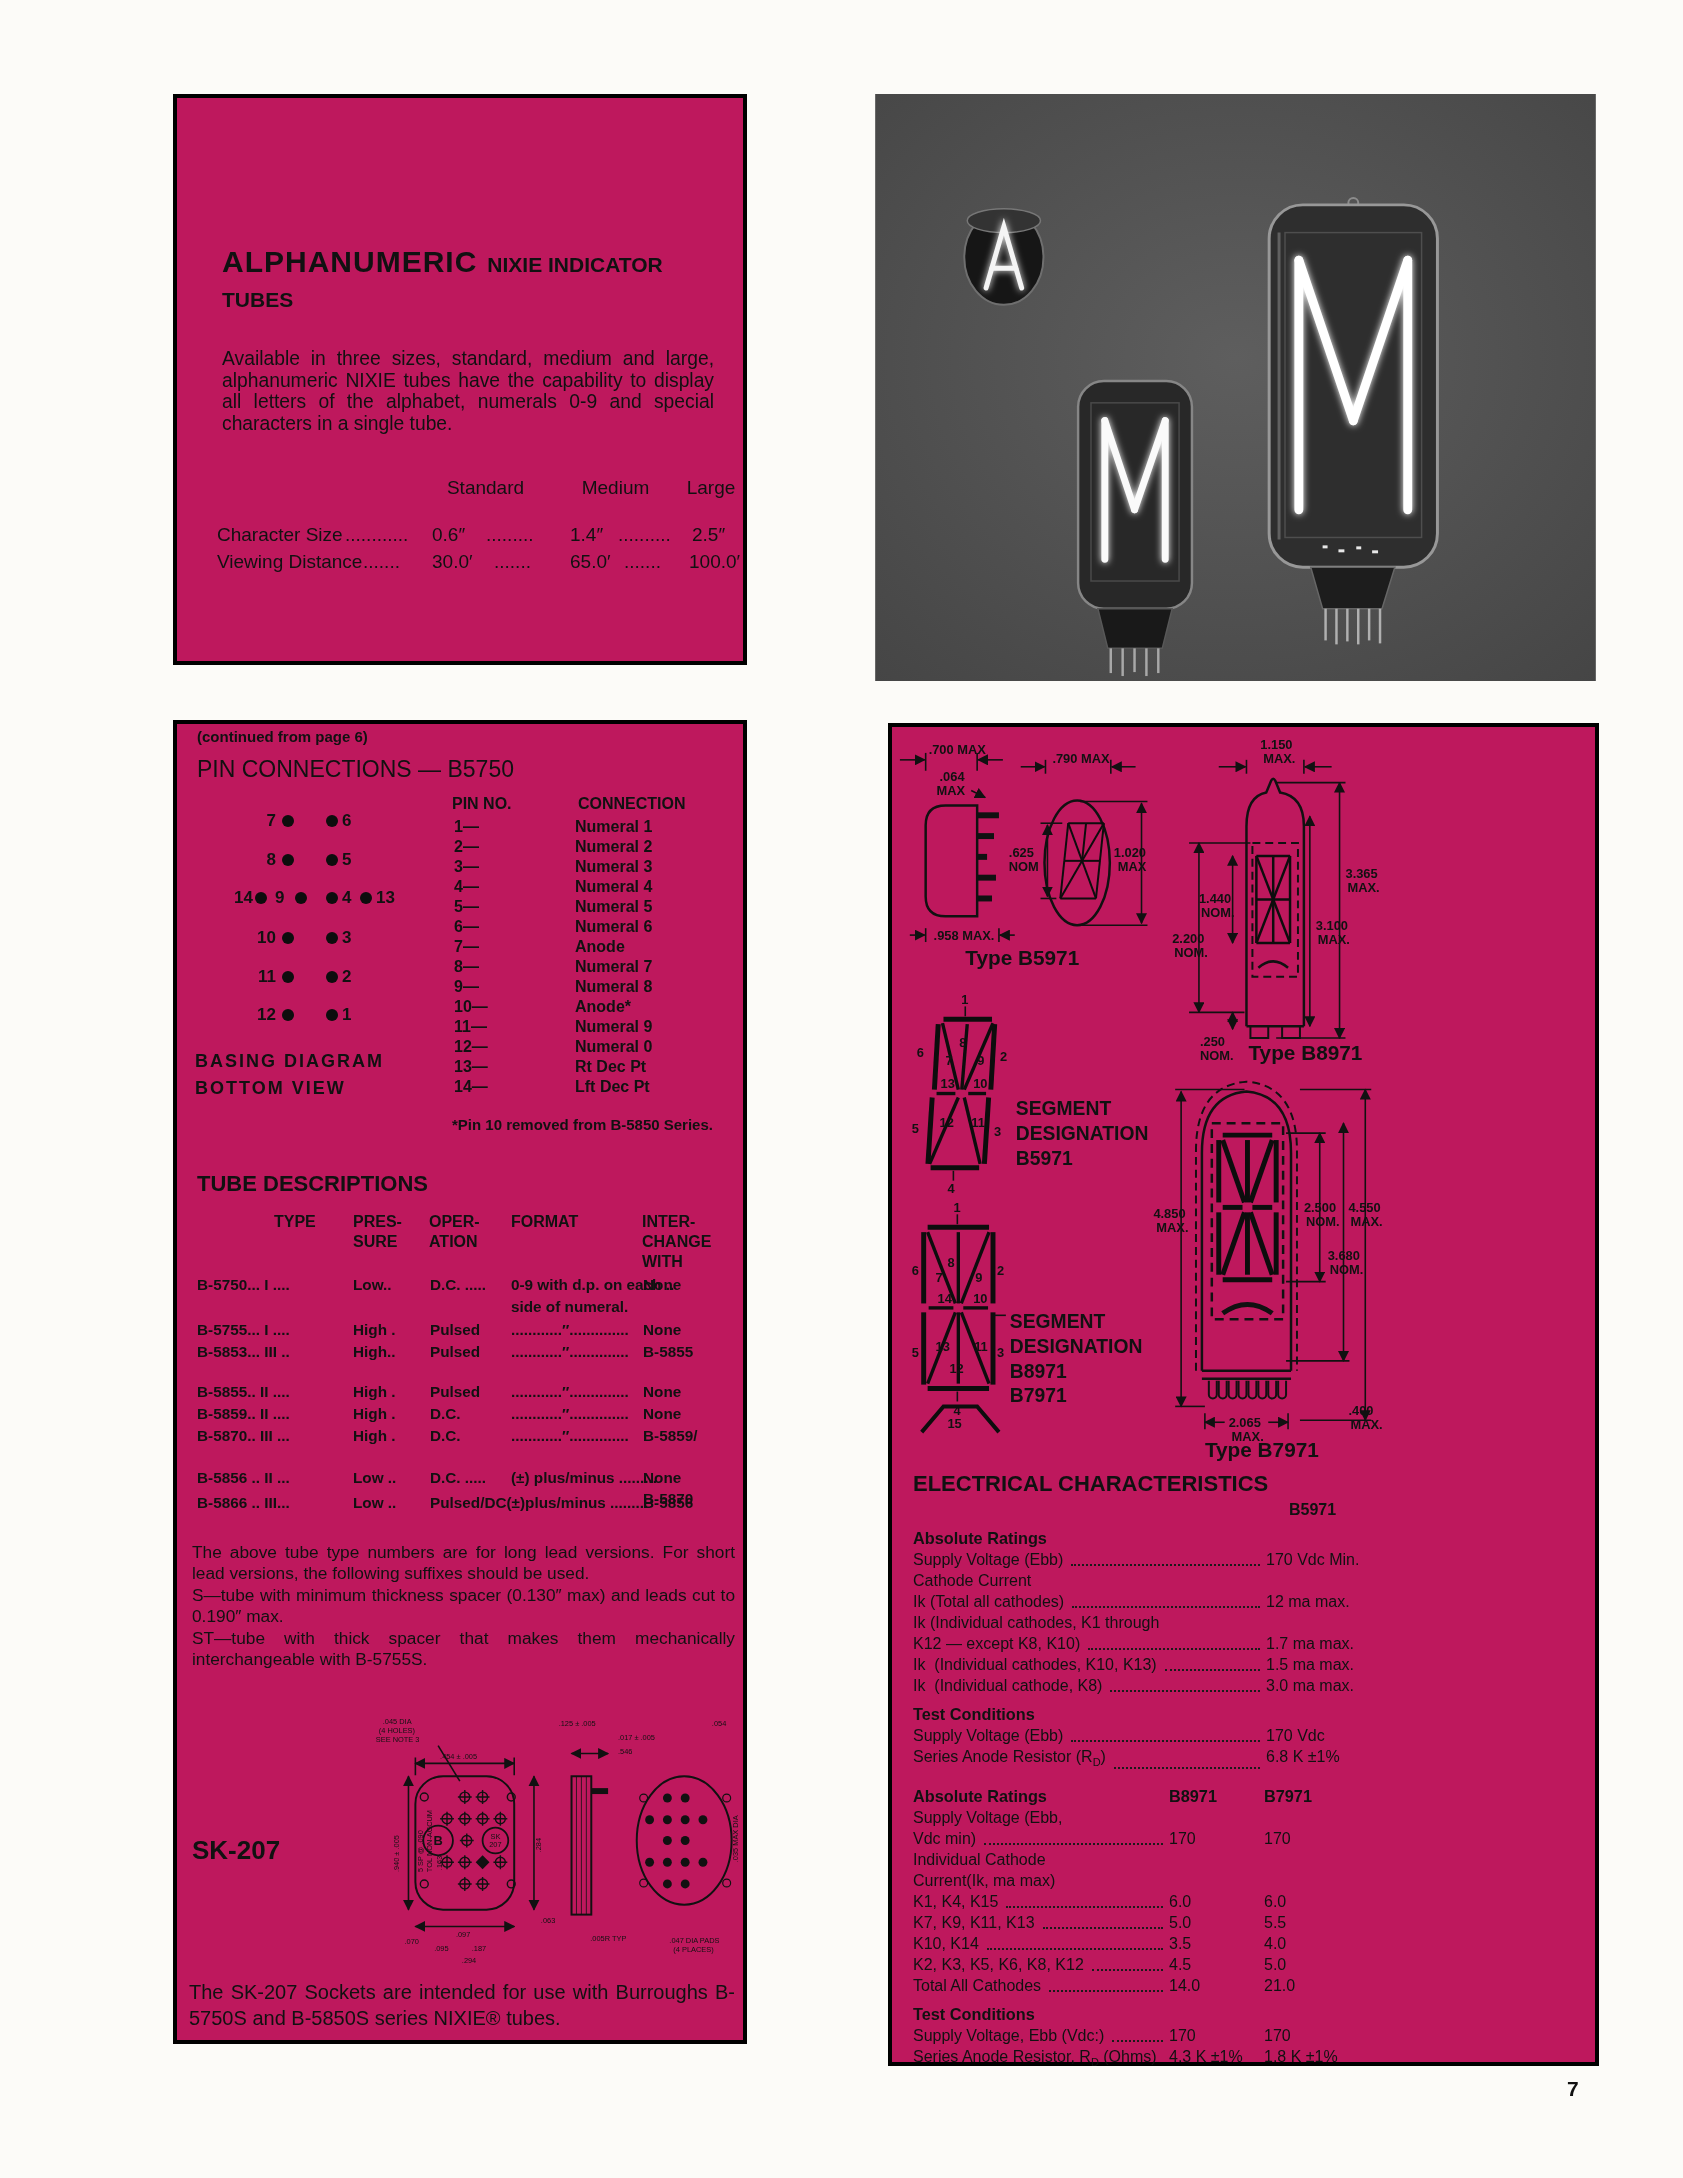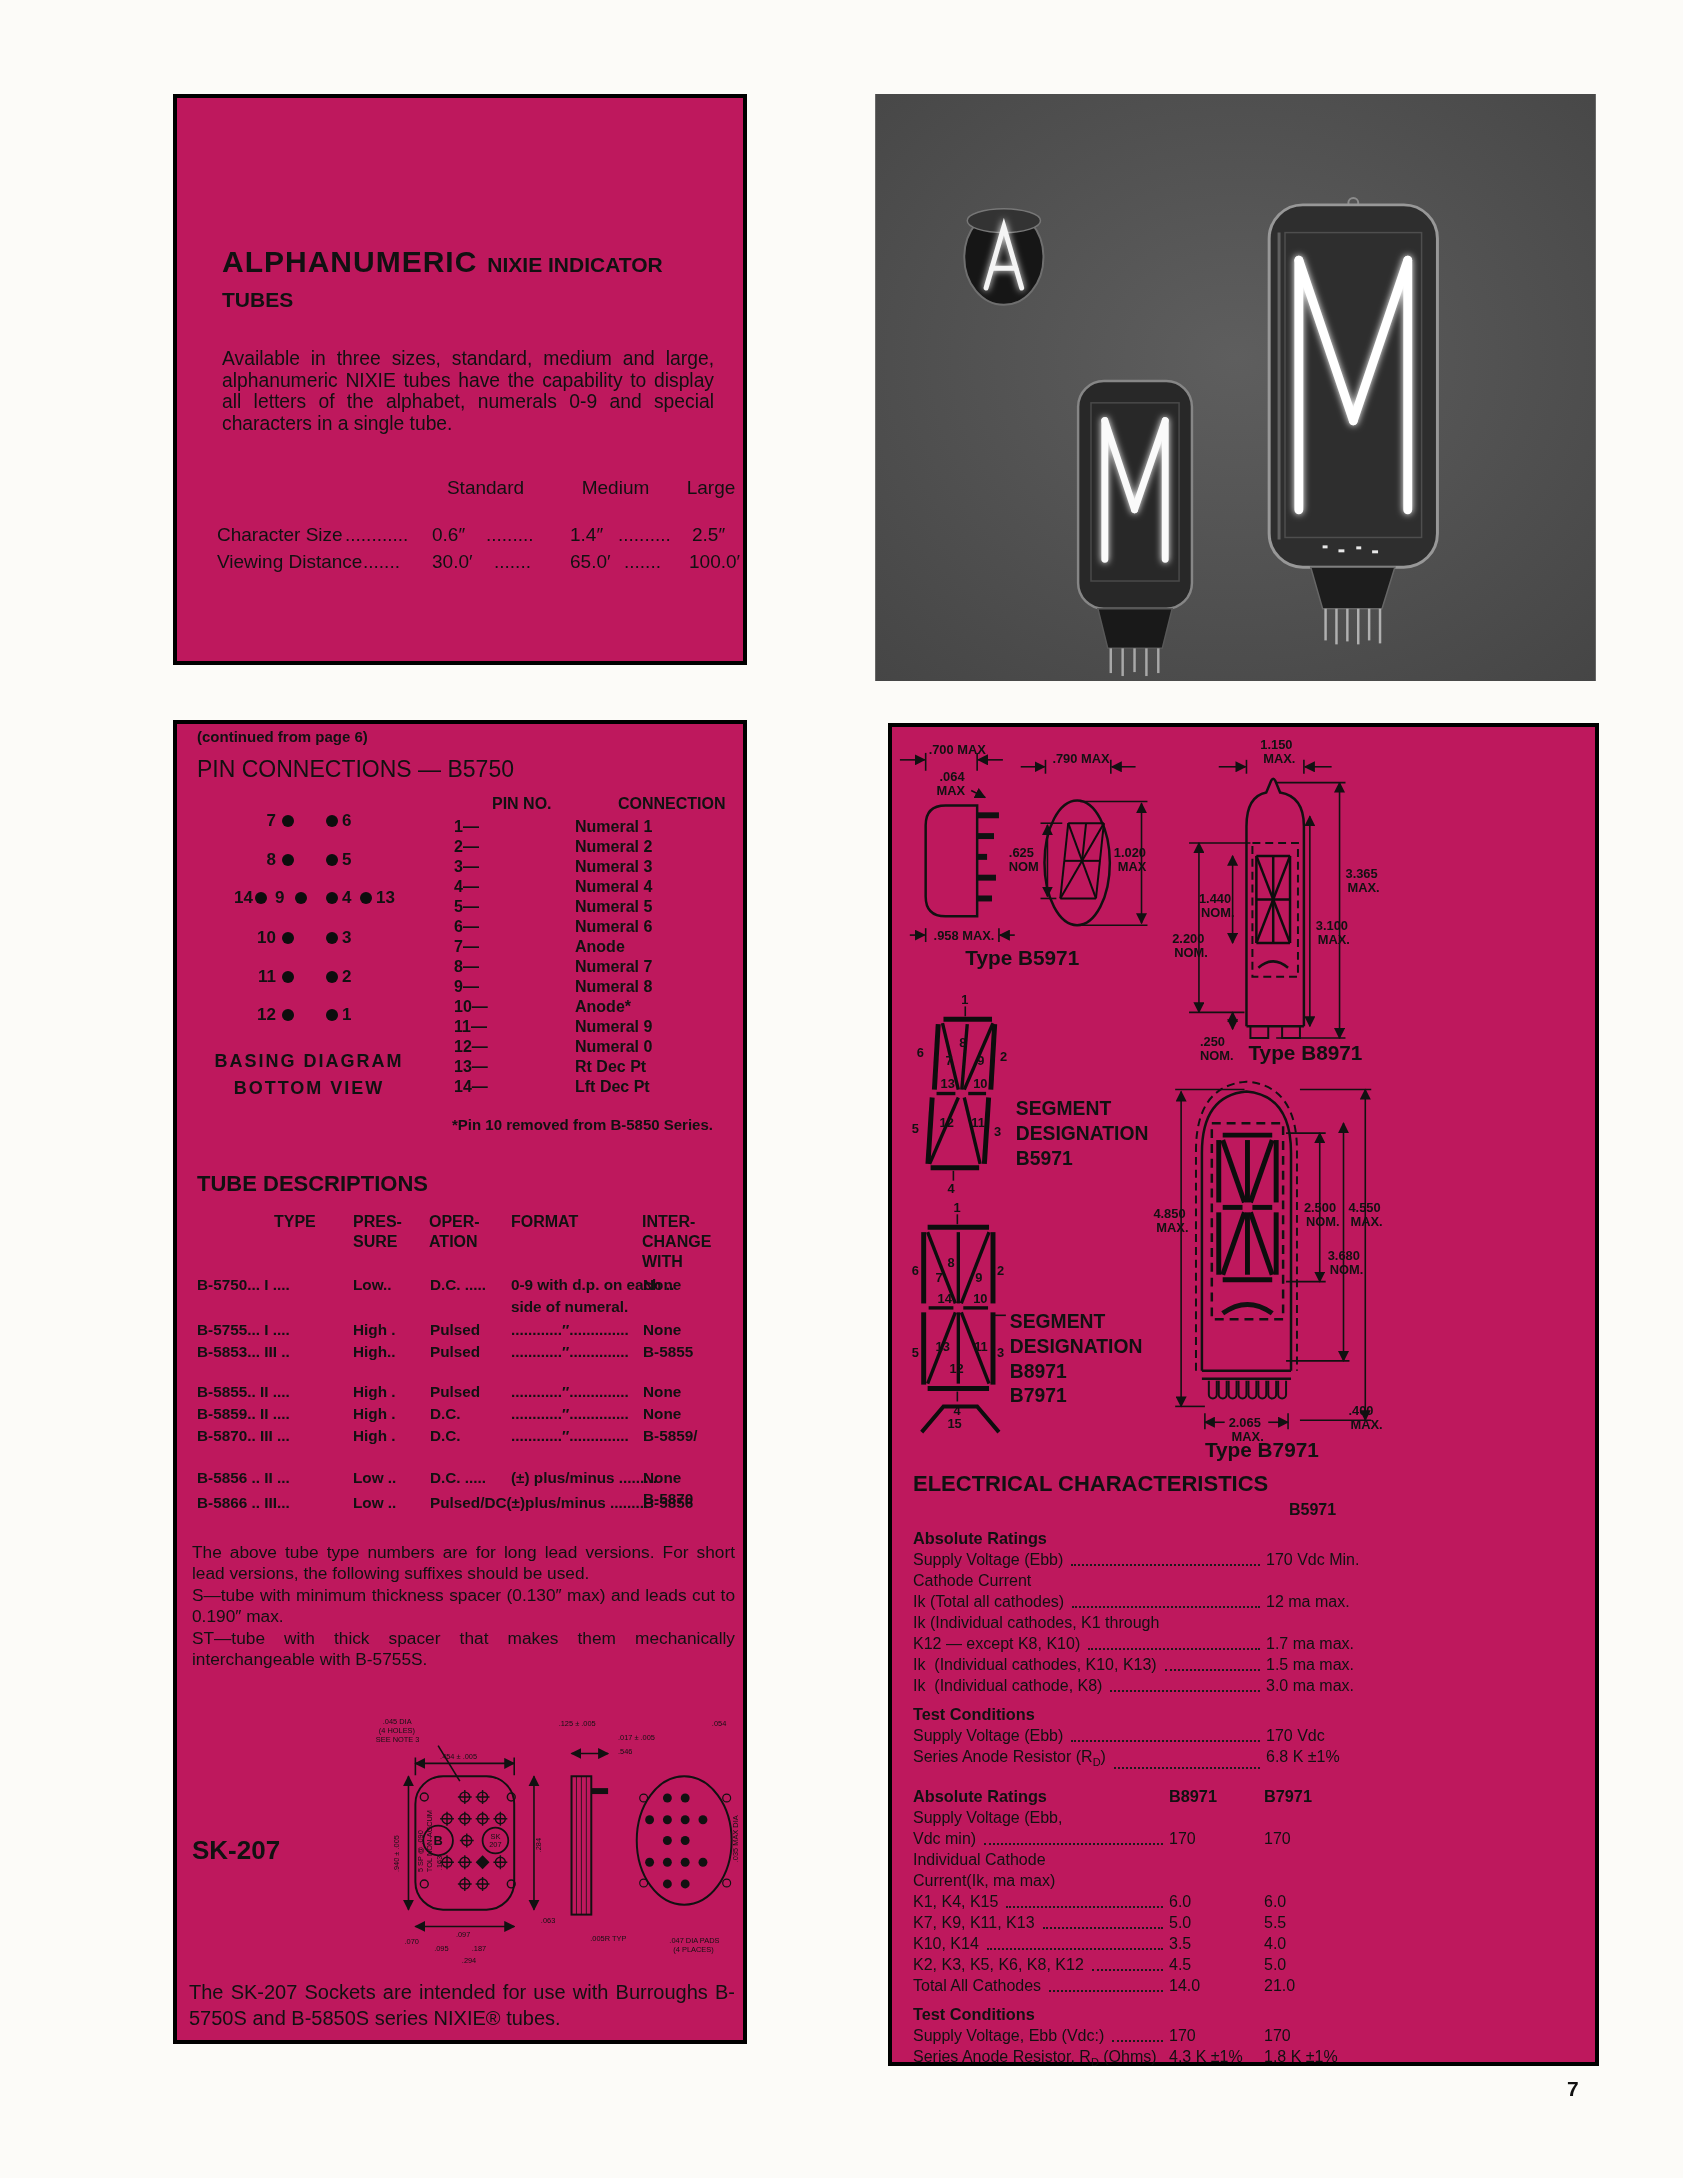--- a/index.html
+++ b/index.html
@@ -22,22 +22,22 @@
   .leftbox{left:173px;top:720px;width:574px;height:1324px;}
   .contnote{font-size:15px;font-weight:700;}
   .pinhead{font-size:23px;font-weight:400;}
   .brow{position:absolute;height:20px;width:248px;left:0;font-size:17px;font-weight:700;}
   .bl{position:absolute;left:54px;width:45px;text-align:right;}
   .bll{position:absolute;left:38px;width:38px;text-align:right;}
   .bl9{position:absolute;left:98px;}
   .br{position:absolute;left:165px;}
   .brr{position:absolute;left:199px;}
   .bdot{position:absolute;width:12px;height:12px;border-radius:50%;background:#0d0d0d;top:4px;}
-  .bcap{font-size:18px;font-weight:700;letter-spacing:2px;text-align:center;width:228px;}
-  .pinhdr{font-size:16px;font-weight:700;margin-left:40px;}
+  .bcap{font-size:18px;font-weight:700;letter-spacing:2px;text-align:left;width:228px;}
+  .pinhdr{font-size:16px;font-weight:700;}
   .pinrows{left:277px;top:94px;width:287px;}
   .prow{display:flex;height:20px;font-size:16px;font-weight:700;}
   .pn{width:121px;flex:none;}
   .pfoot{font-size:15px;font-weight:700;}
   .tdhead{font-size:22px;font-weight:700;}
   .tdh{position:absolute;font-size:16px;font-weight:700;}
   .tdrow{position:absolute;left:20px;width:540px;height:20px;font-size:15.3px;font-weight:700;white-space:nowrap;}
   .c-t{position:absolute;left:0;}
   .c-p{position:absolute;left:156px;}
   .c-o{position:absolute;left:233px;}

